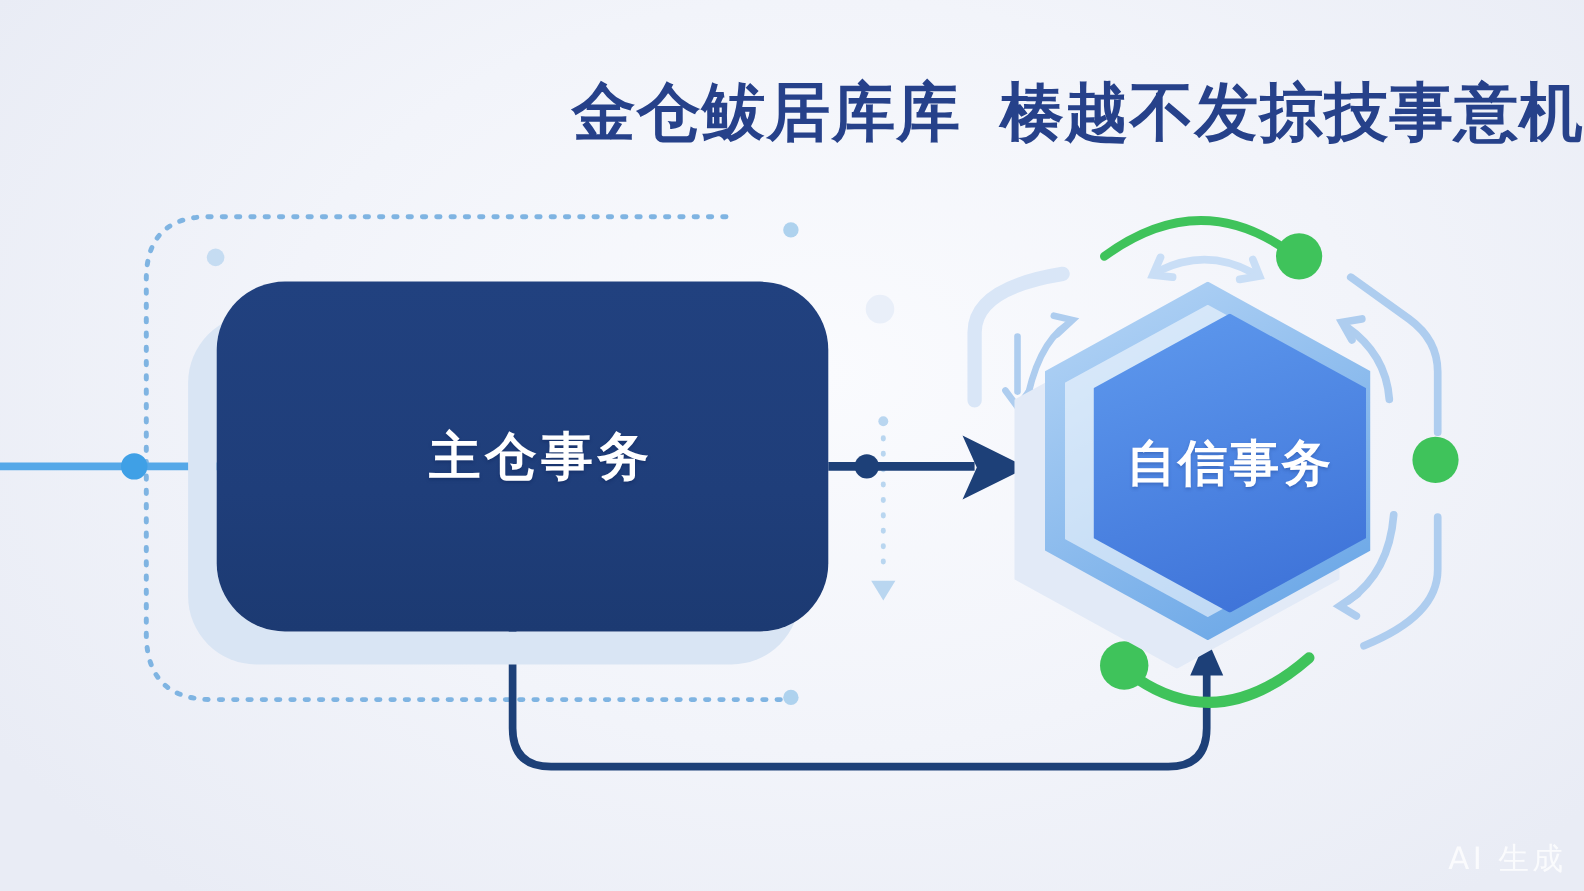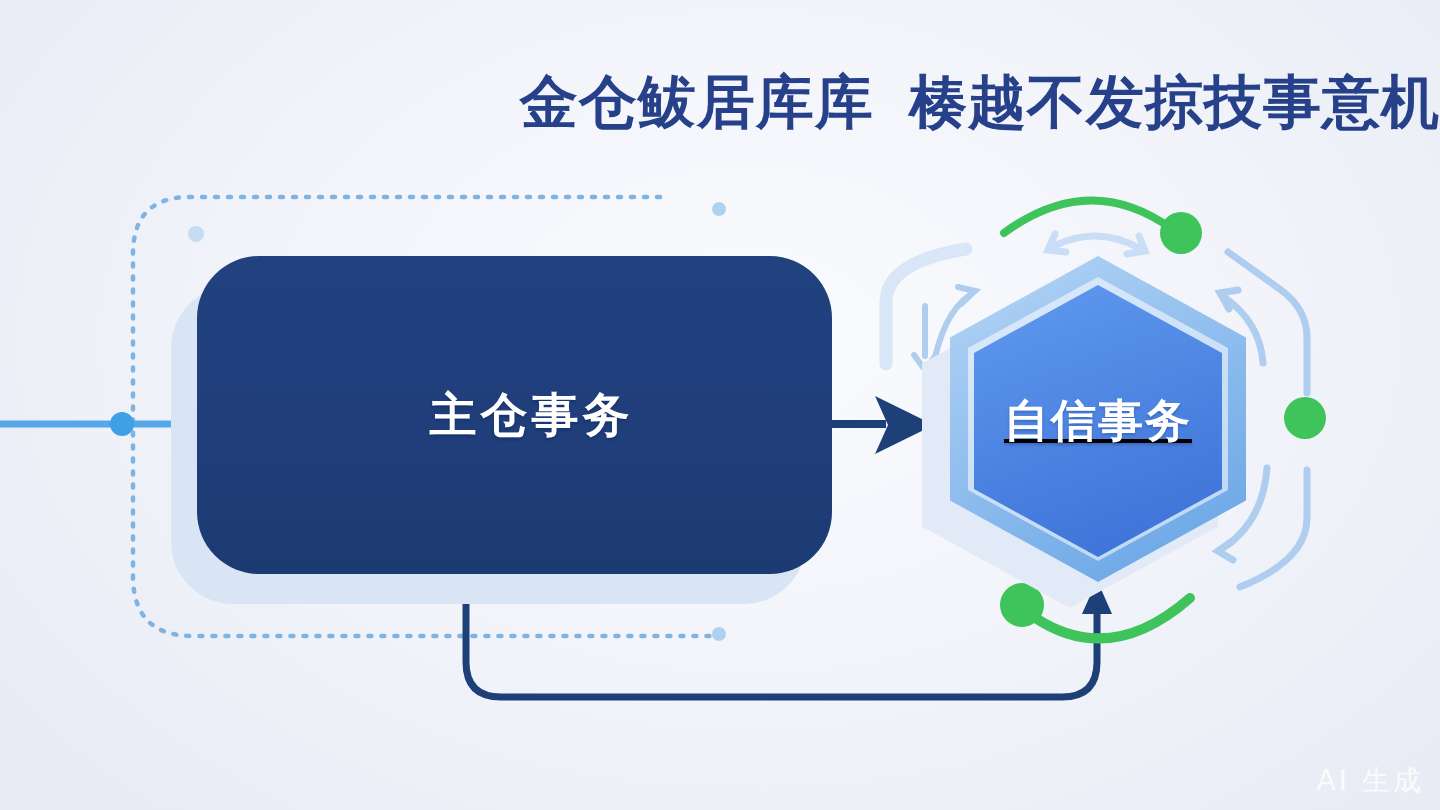--- a/index.html
+++ b/index.html
@@ -10,39 +10,39 @@
     background:radial-gradient(ellipse 900px 620px at 52% 42%, var(--c-bg_center) 0%, #f2f4fa 55%, var(--c-bg_edge) 100%);
   }
   .page-title{
     position:absolute;top:64px;left:0;width:100%;text-align:right;
     font-size:58px;font-weight:800;letter-spacing:1px;word-spacing:14px;
     color:var(--c-title);
   }
   .diagram-svg{position:absolute;left:0;top:0;width:1440px;height:810px;}
   
   .primary-node{
-    position:absolute;left:197px;top:256px;width:635px;height:318px;
+    position:absolute;left:197px;top:256px;width:556px;height:318px;
     border-radius:62px;
     background:linear-gradient(180deg,#21417f 0%,var(--c-navy) 60%,#1c3a72 100%);
     box-shadow:-26px 30px 0 0 var(--c-shadow);
     display:flex;align-items:center;justify-content:center;padding-left:34px;
   }
   .primary-node .node-label{
     color:#ffffff;font-size:47px;font-weight:800;letter-spacing:4px;
     text-shadow:0 2px 3px rgba(10,30,80,0.35);
   }
   
   .hex{position:absolute;clip-path:polygon(50% 0,100% 25%,100% 75%,50% 100%,0 75%,0 25%);}
   .hex-shadow{left:922px;top:282px;width:296px;height:326px;background:var(--c-hex_shadow);}
   .hex-outer{left:950px;top:256px;width:296px;height:326px;
     background:linear-gradient(150deg,var(--c-hex_outer_a) 0%,var(--c-hex_outer_b) 100%);}
   .hex-rim{left:968px;top:277px;width:260px;height:284px;background:rgba(255,255,255,0.55);}
-  .hex-inner{left:974px;top:285px;width:248px;height:272px;
+  .hex-inner{left:994px;top:285px;width:248px;height:272px;
     background:linear-gradient(160deg,var(--c-hex_inner_a) 0%,var(--c-hex_inner_b) 100%);
-    display:flex;align-items:center;justify-content:center;text-decoration:underline;}
+    display:flex;align-items:center;justify-content:center;}
   .hex-inner .node-label{
     color:#ffffff;font-size:45px;font-weight:800;letter-spacing:2px;
     text-shadow:0 2px 3px rgba(20,50,120,0.3);
   }
   .watermark{
     position:absolute;right:16px;bottom:10px;
     font-size:28px;letter-spacing:3px;color:rgba(255,255,255,0.78);
   }
 </style>
 </head>

